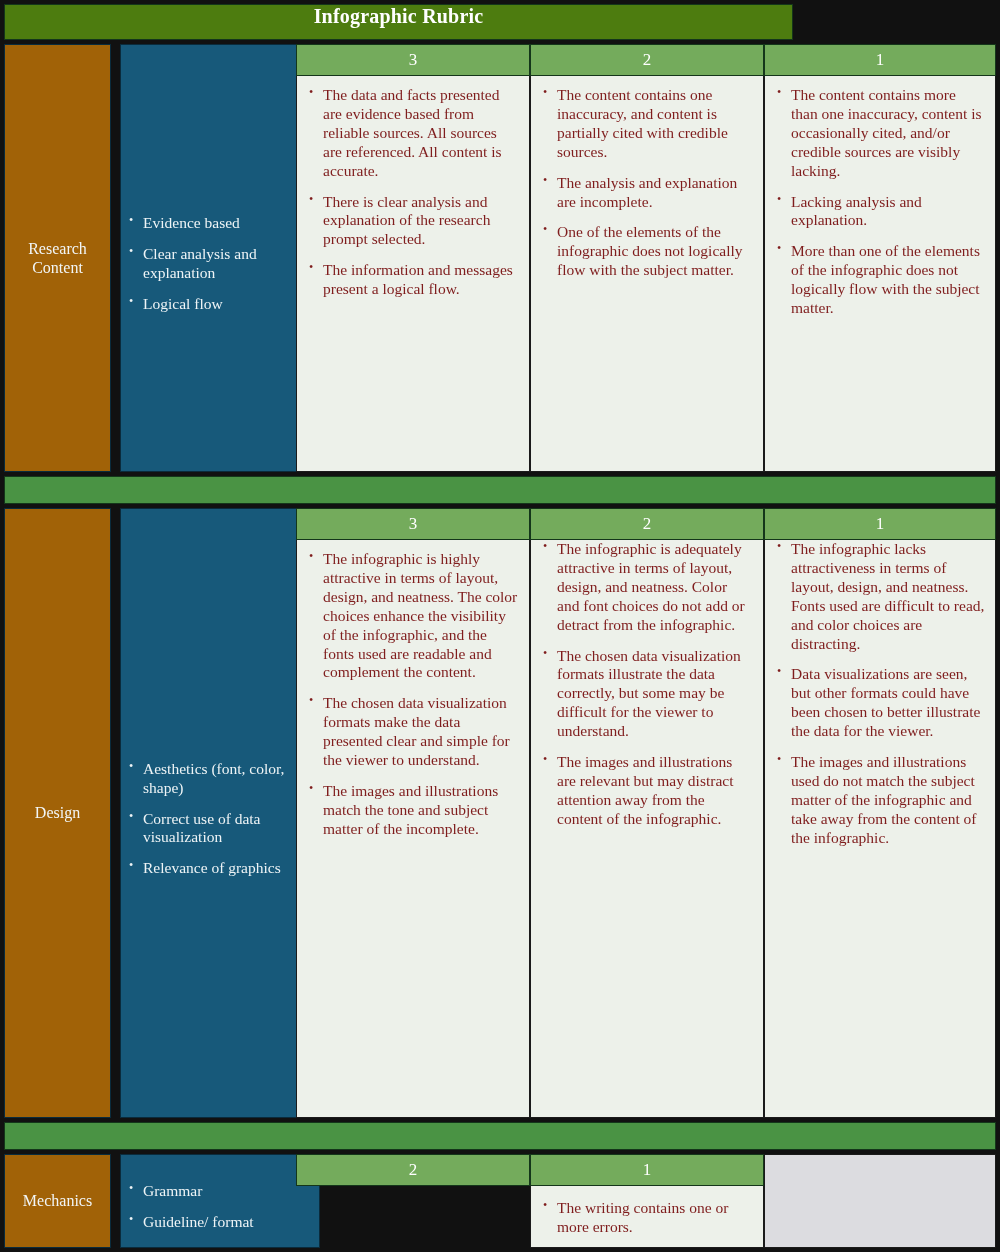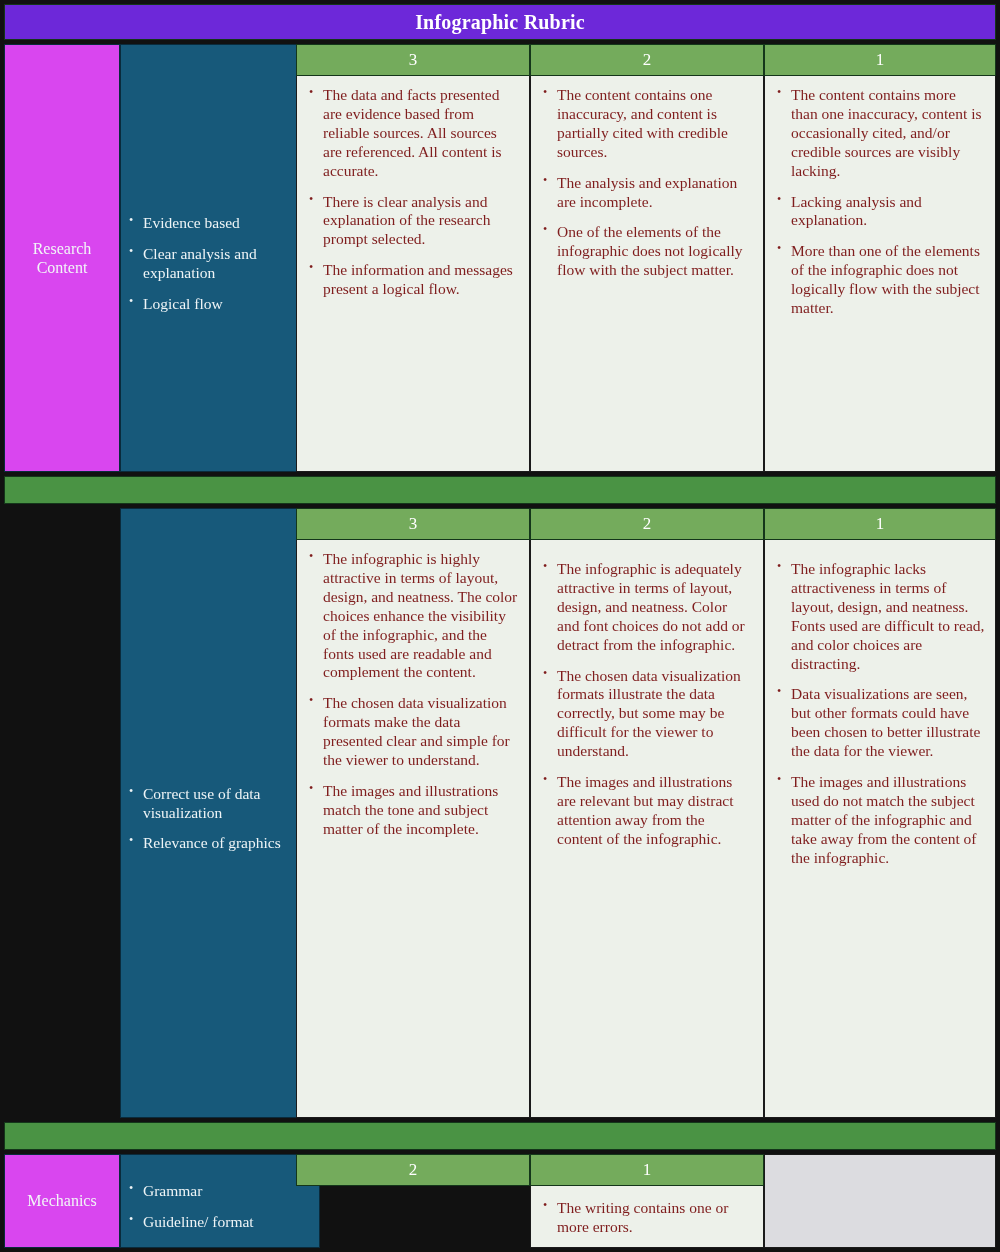--- a/index.html
+++ b/index.html
@@ -16,24 +16,24 @@
     position: relative;
     width: 1000px; height: 1252px;
     background: #111111;
     overflow: hidden;
   }
 
   
   .title-bar {
     position: absolute;
     left: 4px; top: 4px;
-    width: 992px; height: 36px;
-    background: #6d28d9;
+    width: 789px; height: 36px;
+    background: #4d7c0f;
     border: 1px solid #14361a;
-    display: flex; align-items: center; justify-content: center;
+    display: flex; justify-content: center;
   }
   .title-bar .title-text {
     color: #ffffff;
     font-size: 20px;
     font-weight: bold;
     letter-spacing: 0.2px;
     font-family: "Liberation Serif", "DejaVu Serif", serif;
   }
 
   
@@ -49,22 +49,22 @@
   .block { position: absolute; left: 4px; width: 992px; }
 
   .cat-col, .crit-col {
     position: absolute;
     top: 0; bottom: 0;
     display: flex;
     align-items: center;
     border: 1px solid #0a2b3c;
   }
   .cat-col {
-    left: 0; width: 116px;
-    background: #d946ef;
+    left: 0; width: 107px;
+    background: #a16207;
     justify-content: center;
     text-align: center;
   }
   .crit-col {
     left: 116px; width: 200px;
     background: #17597a;
     padding: 12px 10px 0 8px;
   }
   .cat-label {
     color: #f2f6f7;
@@ -120,21 +120,21 @@
   .score-body ul.bullets li {
     color: #7f1d1d;
     font-size: 15.5px;
   }
   .score-body.empty-cell {
     background: #dcdce0;
     top: 0;
     border: 1px solid #1b1b1b;
   }
 
-  .vpad-top { padding-top: 20px; }
+  .vpad-top { padding-top: 0; }
   .vpad-top2 { }
 </style>
 </head>
 <body>
 
 <div id="page">
 
   <div class="title-bar">
     <span class="title-text">Infographic Rubric</span>
   </div>
@@ -185,23 +185,27 @@
           <li>Lacking analysis and explanation.</li>
           <li>More than one of the elements of the infographic does not logically flow with the subject matter.</li>
         </ul>
       </div>
     </div>
   </div>
 
   <div class="sep-bar" style="top:476px; height:28px;"></div>
 
   <div class="block" style="top:508px; height:610px;">
+    <div class="cat-col">
+      <div class="cat-label">Design</div>
+    </div>
 
     <div class="crit-col">
       <ul class="bullets">
+        <li>Aesthetics (font, color, shape)</li>
         <li>Correct use of data visualization</li>
         <li>Relevance of graphics</li>
       </ul>
     </div>
 
     <div class="score-col" style="left:292px; width:234px;">
       <div class="score-head">3</div>
       <div class="score-body">
         <ul class="bullets">
           <li>The infographic is highly attractive in terms of layout, design, and neatness. The color choices enhance the visibility of the infographic, and the fonts used are readable and complement the content.</li>

